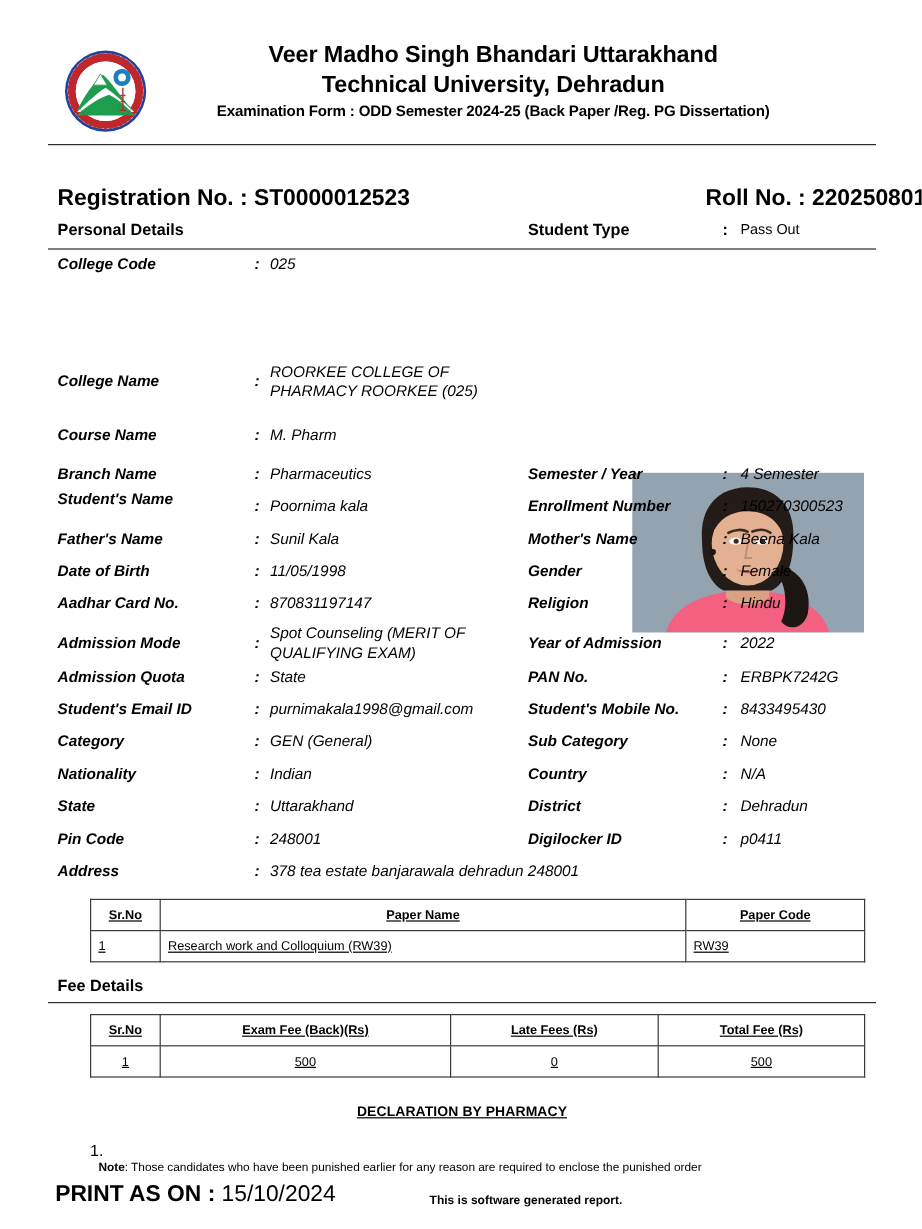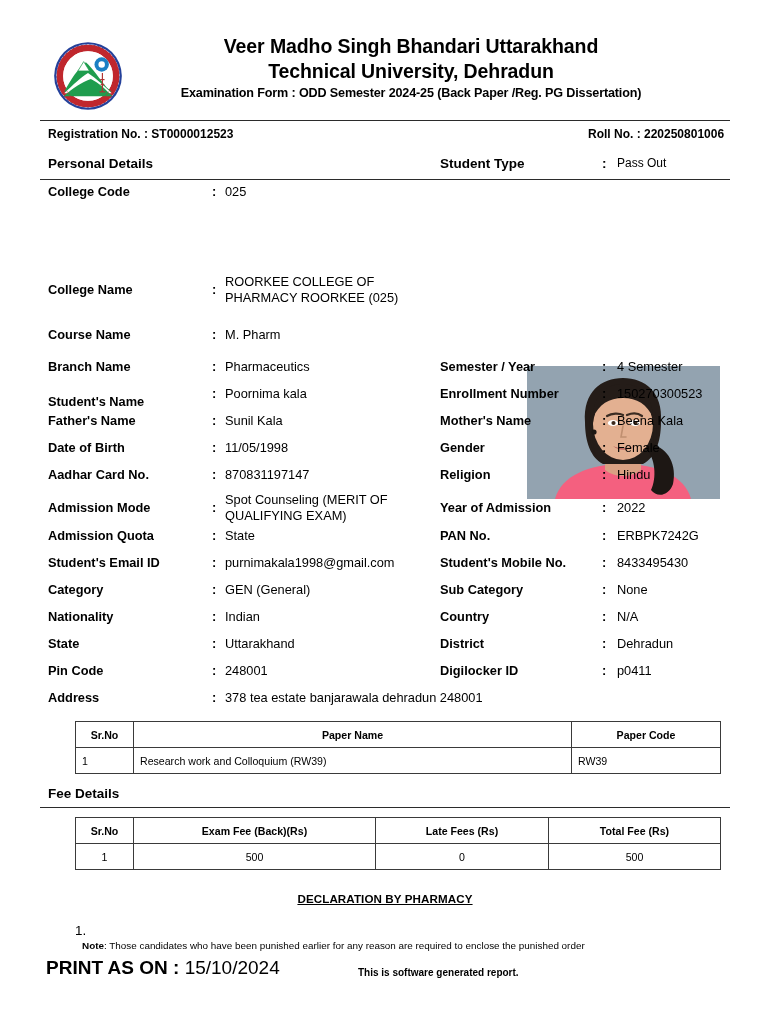--- a/index.html
+++ b/index.html
@@ -65,22 +65,23 @@
     border: none;
     border-top: 1.4px solid #2b2b2b;
     margin: 0;
     height: 0;
   }
 
   
   .toprow {
     position: relative;
     height: 29px;
-    font-size: 12px;
-    font-weight: bold;
+    font-size: 19px;
+    font-weight: bold;
+    margin-top: 28px;
   }
   .toprow .left { position: absolute; left: 8px; top: 6px; }
   .toprow .right { position: absolute; left: 548px; top: 6px; white-space: nowrap; }
 
   .pdrow {
     position: relative;
     height: 29px;
   }
   .pdrow .pd-label {
     position: absolute; left: 8px; top: 6px;
@@ -100,20 +101,21 @@
   }
 
   
   .details {
     position: relative;
     padding-top: 4px;
   }
   .drow {
     position: relative;
     min-height: 27px;
+    font-style: italic;
   }
   .cell-label {
     position: absolute;
     font-size: 12.8px;
     font-weight: bold;
     white-space: nowrap;
   }
   .cell-colon {
     position: absolute;
     font-size: 12.8px;
@@ -145,21 +147,21 @@
     left: 487px;
     top: 186px;
     width: 193px;
     height: 133px;
     overflow: hidden;
     background: #8fa0ae;
   }
   .photo-svg { display: block; width: 193px; height: 133px; }
 
   
-  .tbl-wrap { padding: 0 0 0 35px; }
+  .tbl-wrap { padding: 0 0 0 35px; text-decoration: underline; }
   table.grid {
     border-collapse: collapse;
     width: 645px;
     table-layout: fixed;
   }
   table.grid th, table.grid td {
     border: 1.2px solid #3a3a3a;
     font-size: 10.6px;
     padding: 4px 6px;
     vertical-align: middle;
@@ -371,21 +373,21 @@
       </div>
       <div class="col-r">
         <span class="cell-label" style="top:6px">Semester / Year</span>
         <span class="cell-colon" style="top:6px">:</span>
         <span class="cell-value" style="top:6px">4 Semester</span>
       </div>
     </div>
 
     <div class="drow">
       <div class="col-l">
-        <span class="cell-label" style="top:14px">Student's Name</span>
+        <span class="cell-label" style="top:0">Student's Name</span>
         <span class="cell-colon" style="top:6px">:</span>
         <span class="cell-value" style="top:6px">Poornima kala</span>
       </div>
       <div class="col-r">
         <span class="cell-label" style="top:6px">Enrollment Number</span>
         <span class="cell-colon" style="top:6px">:</span>
         <span class="cell-value" style="top:6px">150270300523</span>
       </div>
     </div>
 

